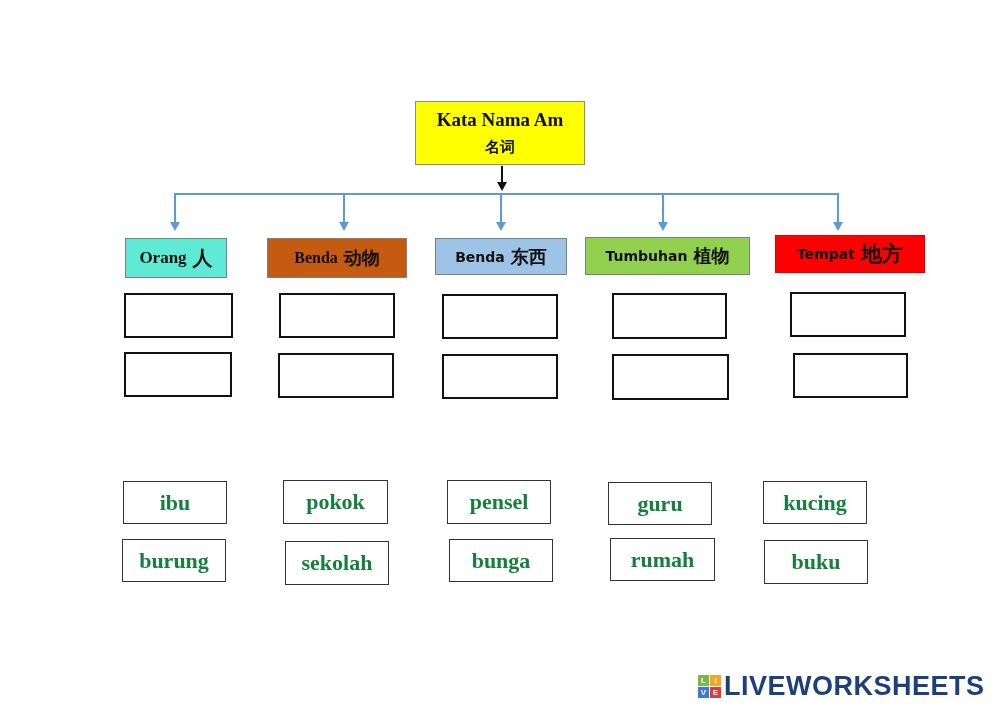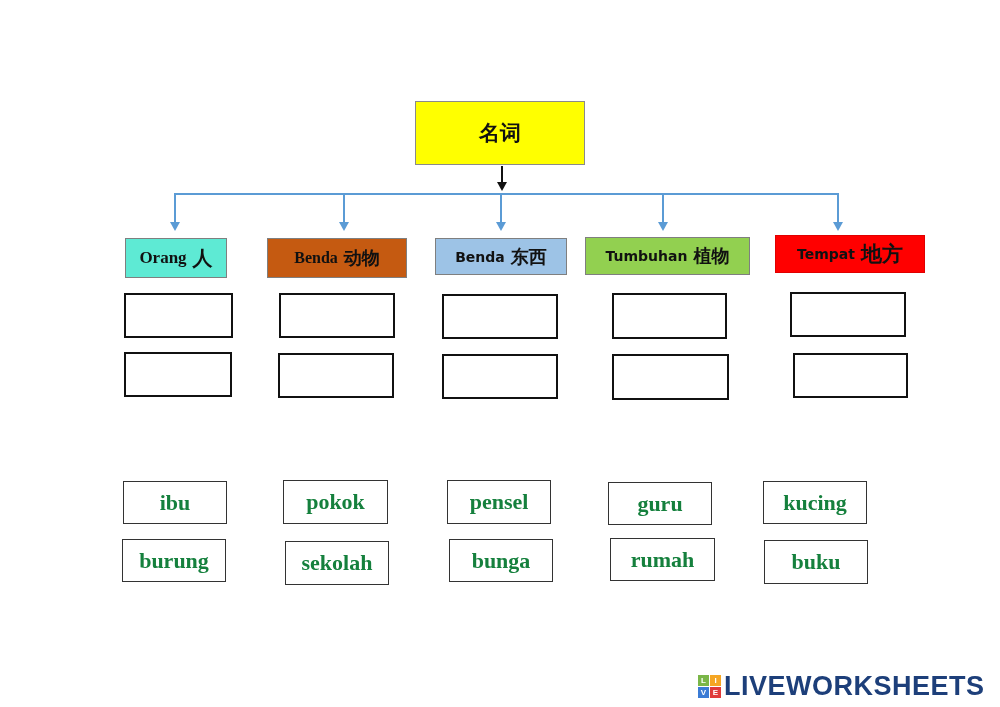--- a/index.html
+++ b/index.html
@@ -2,21 +2,21 @@
 <html><head>
 <meta charset="utf-8">
 <style>
   html, body { margin:0; padding:0; }
   body { width:1000px; height:707px; background:#ffffff; position:relative; overflow:hidden;
          font-family:"Liberation Serif", serif; }
   .abs { position:absolute; box-sizing:border-box; }
   .root-box { left:415px; top:101px; width:170px; height:64px; background:#ffff00; border:1px solid #8a8a8a;
               display:flex; flex-direction:column; align-items:center; justify-content:center;
               font-weight:bold; font-size:19px; color:#111; line-height:27px; }
-  .root-box .zh { font-family:Liberation Serif, serif; font-size:21px; }
+  .root-box .zh { font-family:Liberation Sans, sans-serif; font-size:15px; }
   .vline { background:#5b9bd5; width:2px; }
   .hline { background:#5b9bd5; height:2px; }
   .arrowhead { width:0; height:0; border-left:5px solid transparent; border-right:5px solid transparent; border-top:9px solid #5b9bd5; }
   .root-arrow-line { left:501px; top:166px; width:2px; height:17px; background:#111; }
   .root-arrowhead { left:497px; top:182px; width:0; height:0; border-left:5px solid transparent; border-right:5px solid transparent; border-top:9px solid #111; }
   .cat { display:flex; align-items:center; justify-content:center; border:1px solid #7f7f7f;
          font-weight:bold; color:#111; white-space:nowrap; }
   .cat .zh { font-family:"DejaVu Serif", serif; margin-left:6px; }
   .slot { border:2px solid #111; background:#fff; }
   .word { border:1.5px solid #333; background:#fff; display:flex; align-items:center; justify-content:center;
@@ -24,20 +24,21 @@
   .logo { left:698px; top:671px; display:flex; align-items:center; }
   .logo-grid { display:grid; grid-template-columns:11px 11px; grid-template-rows:11px 11px; gap:1px; margin-right:3px; }
   .logo-grid span { display:flex; align-items:center; justify-content:center; font-size:8px; font-weight:bold; color:#fff;
                     font-family:"Liberation Sans", sans-serif; }
   .logo-text { font-family:"Liberation Sans", sans-serif; font-weight:bold; font-size:27px; color:#1d3f7a; letter-spacing:0.5px; }
 </style>
 </head>
 <body>
 
 <div class="abs root-box">
+  <div>Kata Nama Am</div>
   <div class="zh">名词</div>
 </div>
 <div class="abs root-arrow-line"></div>
 <div class="abs root-arrowhead"></div>
 
 <div class="abs hline" style="left:175px; top:193px; width:664px;"></div>
 
 <div class="abs vline" style="left:174px; top:193px; height:30px;"></div>
 <div class="abs arrowhead" style="left:170px; top:222px;"></div>
 <div class="abs vline" style="left:343px; top:193px; height:30px;"></div>

